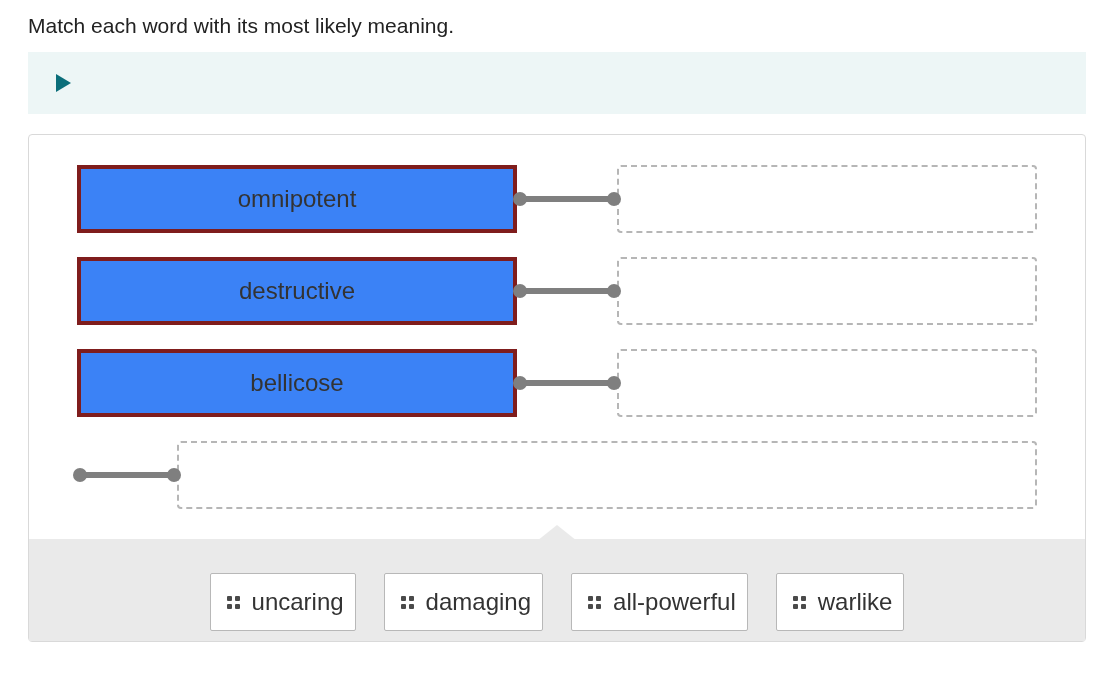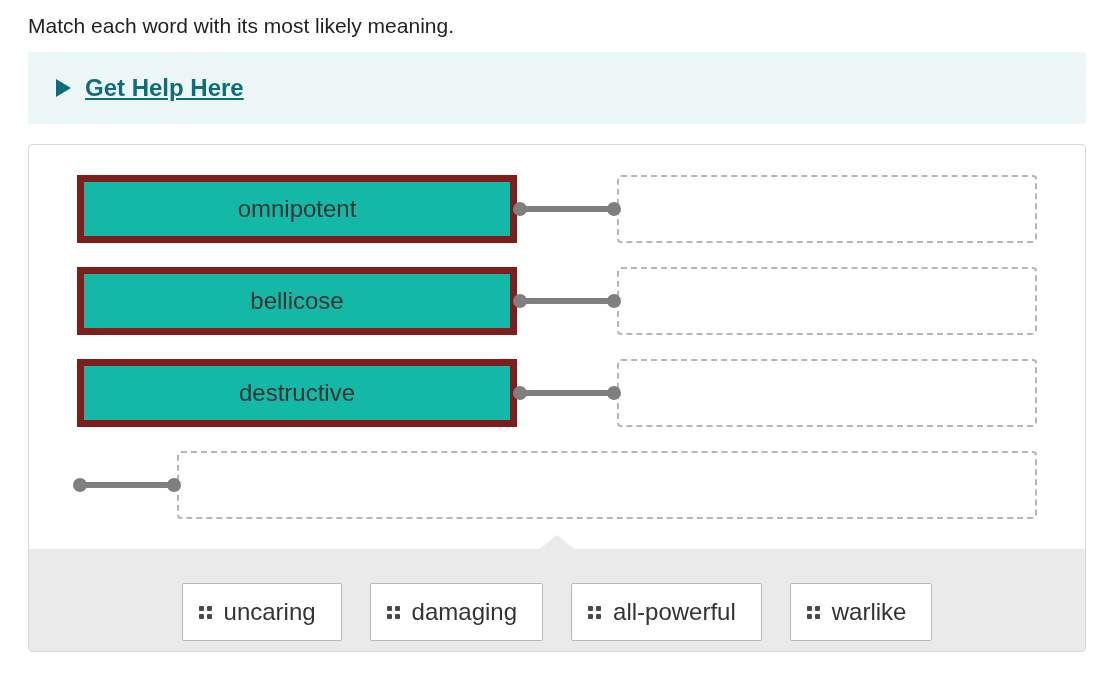--- a/index.html
+++ b/index.html
@@ -41,27 +41,27 @@
     border: 1px solid #d9d9d9;
     border-radius: 4px;
     padding: 30px 30px 0 30px;
     position: relative;
   }
   .rows { display: flex; flex-direction: column; gap: 24px; padding: 0 18px; }
   .row { display: flex; align-items: center; }
   .word-box {
     width: 440px;
     height: 68px;
-    border: 7px solid #7f1d1d;
+    border: 4px solid #7f1d1d;
     display: flex;
     align-items: center;
     justify-content: center;
     font-size: 24px;
     color: #333;
-    background: #14b8a6;
+    background: #3b82f6;
   }
   .connector {
     width: 100px;
     height: 6px;
     background: #7f7f7f;
     position: relative;
     flex: none;
   }
   .connector::before,
   .connector::after {
@@ -99,21 +99,21 @@
     left: 50%;
     transform: translateX(-50%);
     width: 0; height: 0;
     border-left: 20px solid transparent;
     border-right: 20px solid transparent;
     border-bottom: 16px solid #eaeaea;
   }
   .tile {
     background: #fff;
     border: 1px solid #b8b8b8;
-    padding: 14px 25px 14px 16px;
+    padding: 14px 11px 14px 16px;
     display: flex;
     align-items: center;
     gap: 12px;
     font-size: 24px;
     color: #333;
     cursor: grab;
     border-radius: 2px;
   }
   .grip {
     display: grid;
@@ -129,40 +129,39 @@
   }
 </style>
 </head>
 <body>
 
 <div class="wrap">
   <div class="prompt">Match each word with its most likely meaning.</div>
 
   <div class="help-box">
     <span class="help-triangle"></span>
-    <span class="help-link">Get Help Here</span>
   </div>
 
   <div class="activity">
     <div class="rows">
 
       <div class="row">
         <div class="word-box">omnipotent</div>
         <div class="connector"></div>
         <div class="drop-target"></div>
       </div>
 
       <div class="row">
+        <div class="word-box">destructive</div>
+        <div class="connector"></div>
+        <div class="drop-target"></div>
+      </div>
+
+      <div class="row">
         <div class="word-box">bellicose</div>
-        <div class="connector"></div>
-        <div class="drop-target"></div>
-      </div>
-
-      <div class="row">
-        <div class="word-box">destructive</div>
         <div class="connector"></div>
         <div class="drop-target"></div>
       </div>
 
       <div class="row">
         <div class="connector"></div>
         <div class="drop-target"></div>
       </div>
 
     </div>

